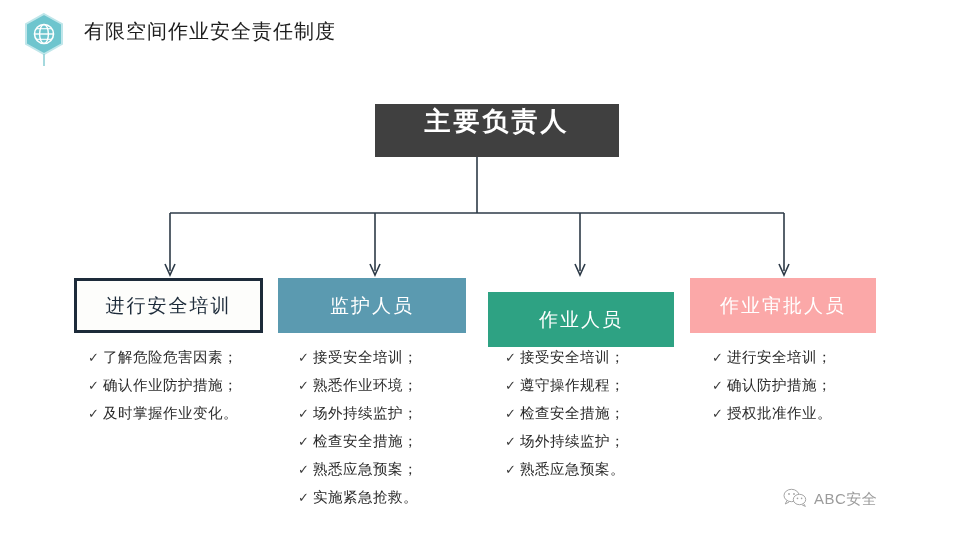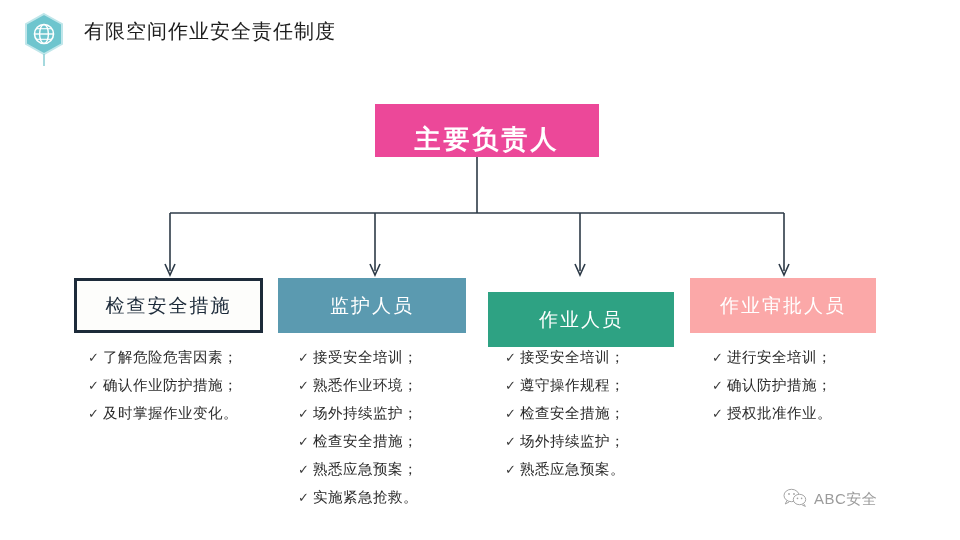--- a/index.html
+++ b/index.html
@@ -33,24 +33,24 @@
     font-size: 20px;
     letter-spacing: 1px;
     color: #1c1c1c;
     white-space: nowrap;
   }
 
   
   #root-node {
     position: absolute;
     left: 375px; top: 104px;
-    width: 224px; height: 53px;
-    background: #ec4899;
+    width: 244px; height: 53px;
+    background: #404040;
     display: flex;
-    align-items: flex-end;
+    align-items: flex-start;
     justify-content: center;
   }
   #root-node-label {
     color: #ffffff;
     font-size: 26px;
     font-weight: bold;
     letter-spacing: 3px;
   }
 
   
@@ -182,21 +182,21 @@
     <g stroke="#2d3a47" stroke-width="1.6" fill="none">
       <polyline points="165,169 170,180 175,169"></polyline>
       <polyline points="370,169 375,180 380,169"></polyline>
       <polyline points="575,169 580,180 585,169"></polyline>
       <polyline points="779,169 784,180 789,169"></polyline>
     </g>
   </svg>
 </div>
 
 <div class="child-box" id="child-box-0">
-  <span class="child-box-label">检查安全措施</span>
+  <span class="child-box-label">进行安全培训</span>
 </div>
 <div class="child-box" id="child-box-1">
   <span class="child-box-label">监护人员</span>
 </div>
 <div class="child-box" id="child-box-2">
   <span class="child-box-label">作业人员</span>
 </div>
 <div class="child-box" id="child-box-3">
   <span class="child-box-label">作业审批人员</span>
 </div>

